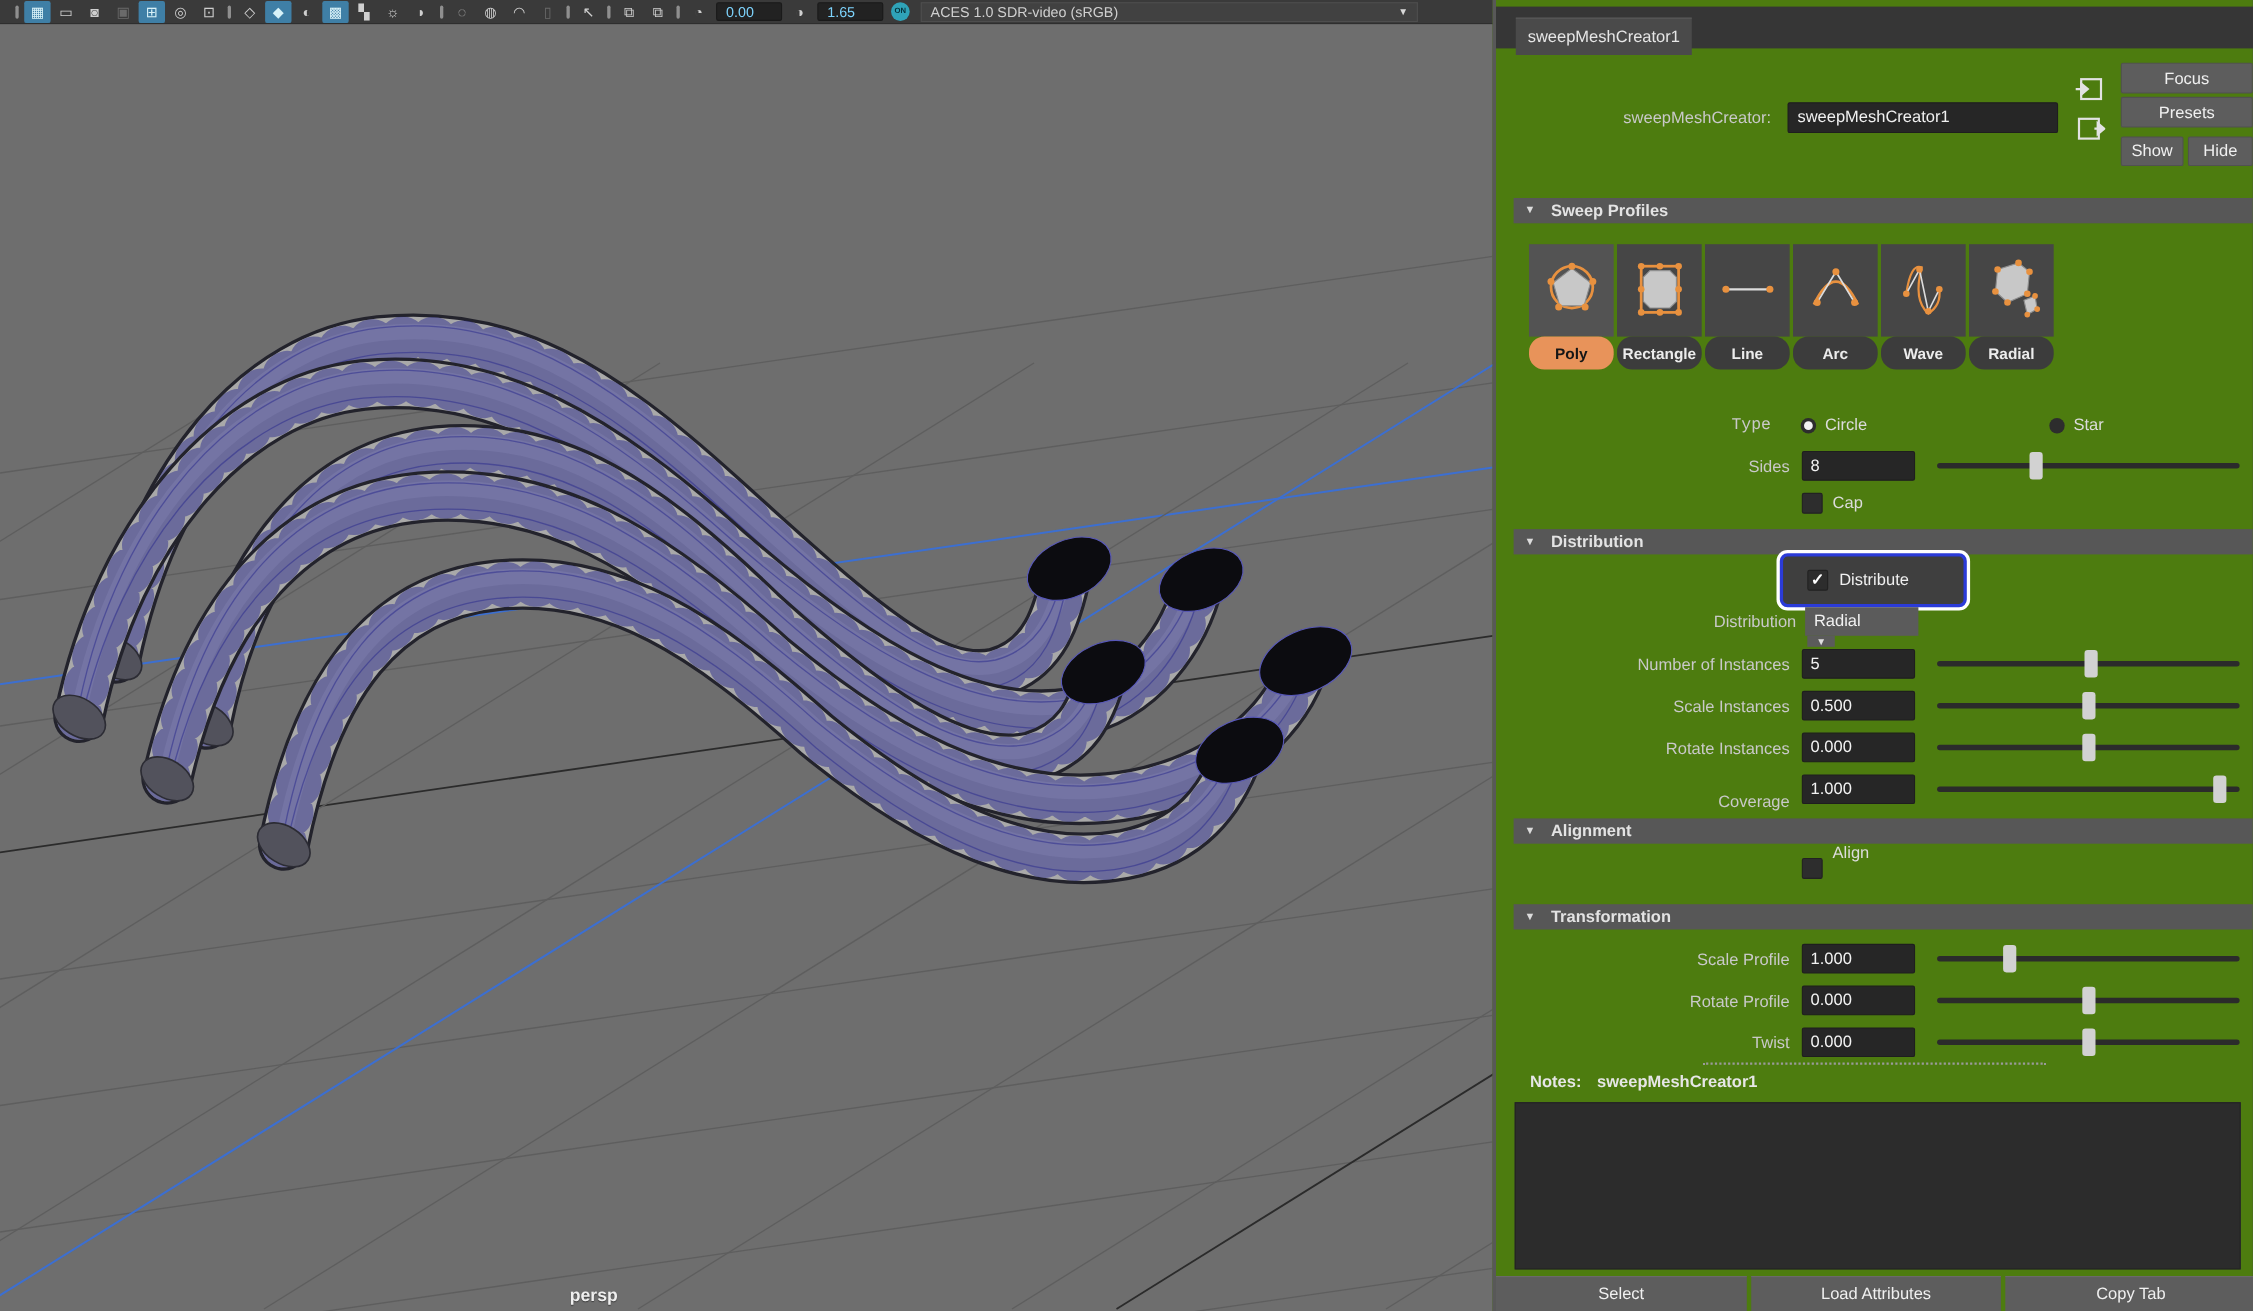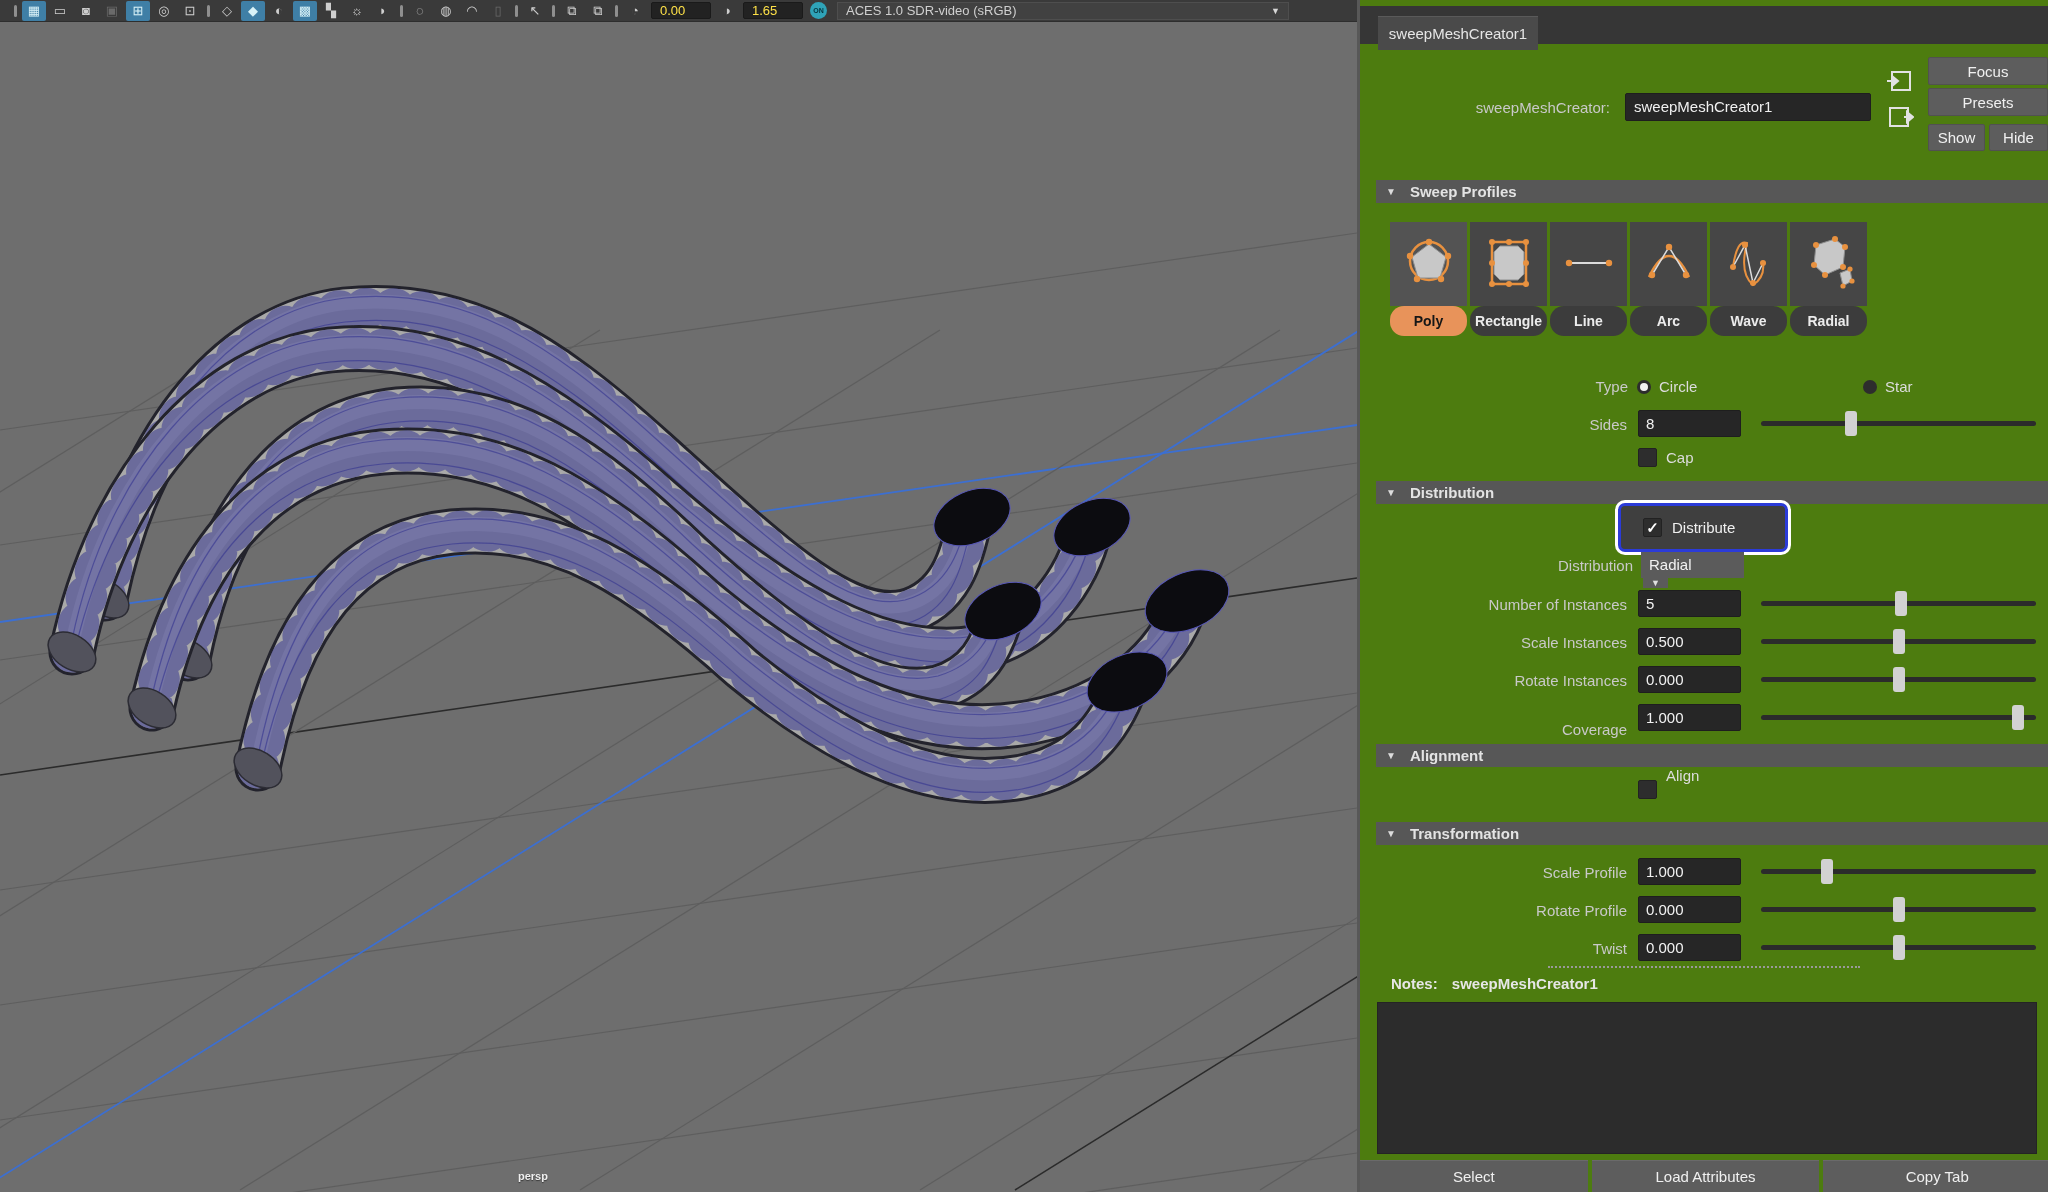--- a/index.html
+++ b/index.html
@@ -10,30 +10,30 @@
   .toolbar { position:absolute; left:0; top:0; width:1357px; height:22px;
     background:#3a3a3a; border-bottom:1px solid #2e2e2e; display:flex;
     align-items:center; padding-left:10px; }
   .tbi { width:24px; height:20px; margin:0 1px; display:flex; align-items:center;
     justify-content:center; font-size:13px; color:#cfcfcf; border-radius:2px; }
   .tbi.active { background:#3f7fa6; color:#d8f2f8; }
   .tbi.dim { color:#6a6a6a; }
   .tbsep { width:7px; height:14px; margin:0 2px; display:flex; align-items:center; justify-content:center; }
   .tbsep::after { content:""; width:3px; height:12px; background:#8f8f8f; border-radius:2px; }
   .tbfield { width:60px; height:17px; background:#222; border:1px solid #1a1a1a;
-    color:#fde047; font-size:13px; line-height:15px; padding-left:8px; margin:0 3px; border-radius:2px; }
+    color:#7dd3fc; font-size:13px; line-height:15px; padding-left:8px; margin:0 3px; border-radius:2px; }
   .onbadge { width:17px; height:17px; border-radius:50%; background:#2fa3b8; color:#06333c;
     font-size:7px; font-weight:bold; display:flex; align-items:center; justify-content:center; margin:0 4px; }
   .vtbox { margin-left:6px; width:452px; height:18px; background:#414141; border:1px solid #4e4e4e;
     color:#cfcfcf; font-size:13px; display:flex; align-items:center; padding:0 8px; }
   .vtbox .arrow { margin-left:auto; color:#d8d8d8; font-size:9px; }
 
   
   .viewport { position:absolute; left:0; top:22px; width:1357px; height:1170px; background:#6e6e6e; }
-  .persp-label { position:absolute; left:518px; top:1148px; font-size:11px; font-weight:bold;
+  .persp-label { position:absolute; left:518px; top:1148px; font-size:16px; font-weight:bold;
     color:#efefef; text-shadow:0 1px 1px #3a3a3a; }
 
   
   .panel { position:absolute; left:1357px; top:0; width:691px; height:1192px;
     background:#4d7c0f; border-left:3px solid #585858; color:#c9c9c9; font-size:15px; }
   .tabbar { position:absolute; left:0; top:6px; width:691px; height:38px; background:#363636; }
   .tab { position:absolute; left:18px; top:10px; width:160px; height:34px; background:#4a4a4a;
     color:#e6e6e6; display:flex; align-items:center; justify-content:center; font-size:15px;
     border-top:1px solid #5a5a5a; }
   .rowlabel { position:absolute; text-align:right; color:#c9c9c9; white-space:nowrap; }
@@ -342,21 +342,21 @@
               <circle cx="51" cy="36" r="2.6"></circle>
               <circle cx="53" cy="48" r="2.6"></circle>
               <circle cx="44" cy="53" r="2.6"></circle>
             </g>
           </svg>
       </div>
       <div class="lab">Radial</div>
     </div>
   </div>
 
-  <div class="rowlabel" style="right:420px; top:378px; left:0;">Type</div>
+  <div class="rowlabel" style="right:438px; top:378px; left:0;font-family:Liberation Mono, monospace;">Type</div>
   <span class="radio on" style="left:277px; top:380px;"></span>
   <span class="cblabel" style="left:299px; top:378px;">Circle</span>
   <span class="radio" style="left:503px; top:380px;"></span>
   <span class="cblabel" style="left:525px; top:378px;">Star</span>
 
   <div class="rowlabel" style="right:421px; top:416px; left:0;">Sides</div>
   <div class="field" style="left:278px; top:410px;">8</div>
   <div class="slider" style="top:410px;">
     <div class="track"></div>
       <div class="handle" style="left: 84px;"></div>

